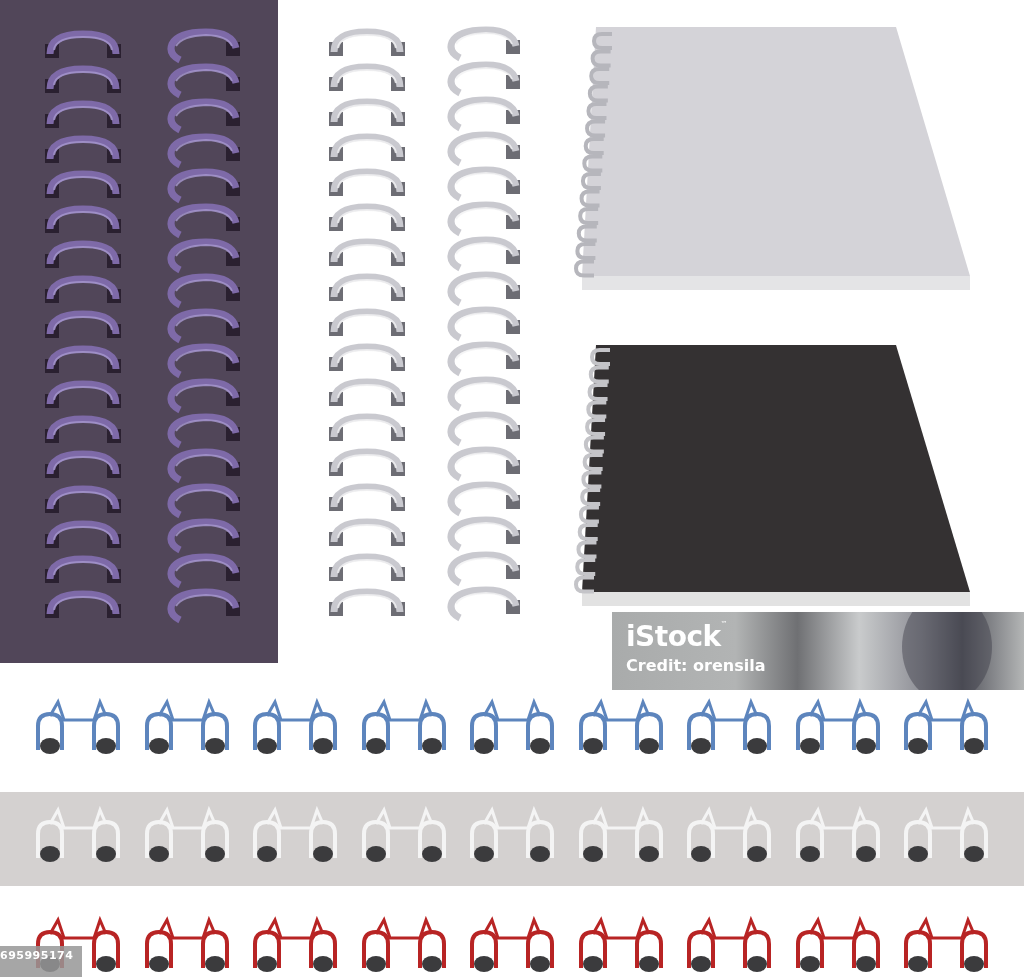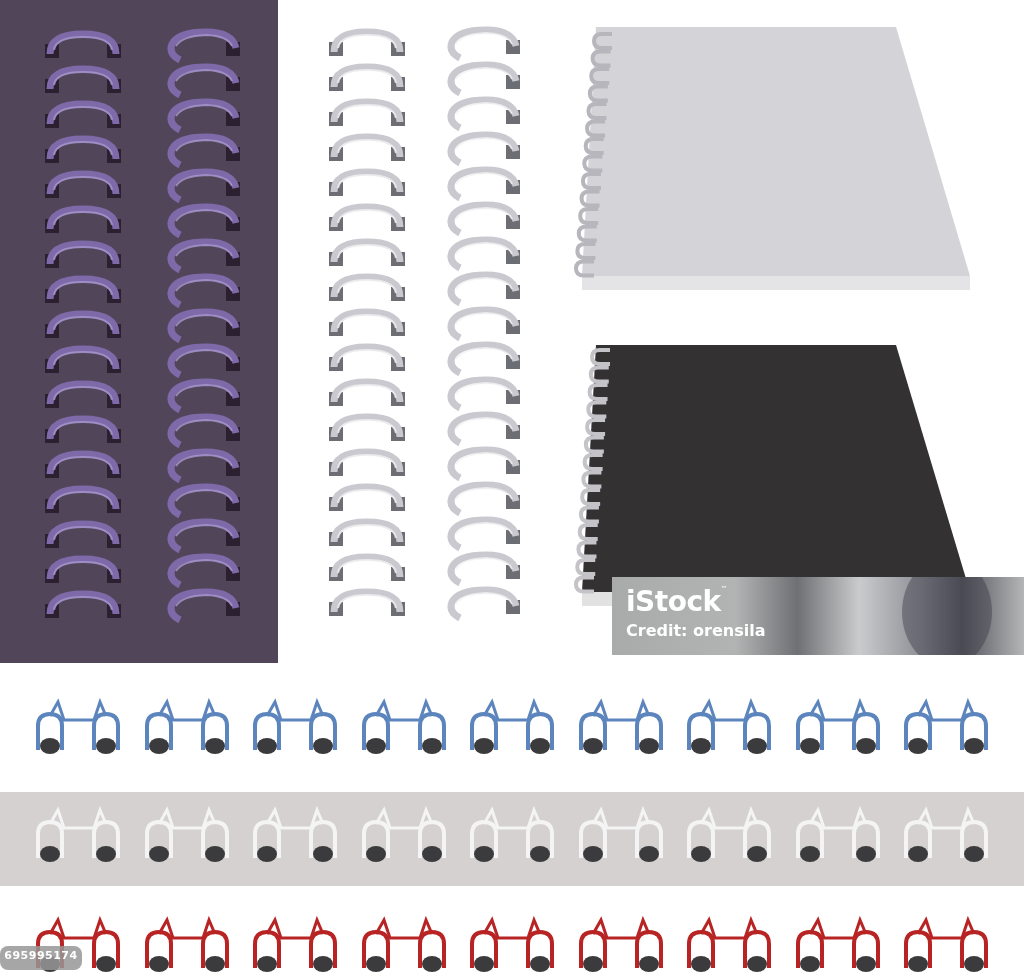--- a/index.html
+++ b/index.html
@@ -3,30 +3,30 @@
 <meta charset="utf-8">
 <style>
   html, body { margin:0; padding:0; }
   body { width:1024px; height:977px; background:#ffffff; position:relative; overflow:hidden; font-family:"DejaVu Sans", sans-serif; }
   .abs { position:absolute; }
   #purple-panel { left:0; top:0; width:278px; height:663px; background:#514659; }
   .ring-col { position:absolute; display:flex; flex-direction:column; gap:0; }
   .ring { position:relative; width:78px; height:35px; }
   .ring svg { position:absolute; left:0; top:0; }
   #nb-light, #nb-dark { position:absolute; }
-  #watermark { left:612px; top:577px; width:412px; height:78px; overflow:hidden;
+  #watermark { left:612px; top:612px; width:412px; height:78px; overflow:hidden;
     background: linear-gradient(90deg, #a9abab 0%, #b2b4b4 30%, #6f7073 45%, #c9cbcc 60%, #8f9097 75%, #55565e 85%, #b4b6b6 100%); text-decoration: underline; }
   #watermark .circle1 { position:absolute; left:290px; top:-20px; width:90px; height:110px; border-radius:50%; background:rgba(60,60,70,0.45); }
   #watermark .brand { position:absolute; left:14px; top:8px; color:#ffffff; font-weight:bold; font-size:28px; letter-spacing:-0.5px; }
   #watermark .tm { font-size:7px; vertical-align:top; font-weight:normal; }
   #watermark .credit { position:absolute; left:14px; top:44px; color:#ffffff; font-weight:bold; font-size:16px; }
   #gray-band { left:0; top:792px; width:1024px; height:94px; background:#d4d1d0; }
   .binding-row { position:absolute; left:0; width:1024px; height:60px; }
   .pair { position:absolute; top:0; width:88px; height:60px; }
-  #image-id { left:0; top:946px; width:82px; height:24px; background:rgba(150,150,150,0.85); color:#ffffff; font-size:11px; font-weight:bold; line-height:20px; text-align:center; letter-spacing:0.5px;border-radius:8px; }
+  #image-id { left:0; top:946px; width:82px; height:32px; background:rgba(150,150,150,0.85); color:#ffffff; font-size:11px; font-weight:bold; line-height:20px; text-align:left; letter-spacing:0.5px; }
 </style>
 </head>
 <body>
 
 <div id="purple-panel" class="abs"></div>
 <div id="purple-col-1" class="ring-col" style="left:44px; top:30px;">
     <div class="ring">
       <svg width="78" height="32" viewBox="0 0 78 32">
     <rect x="1" y="14" width="14" height="14" fill="#2a2030"></rect>
     <rect x="63" y="14" width="14" height="14" fill="#2a2030"></rect>

